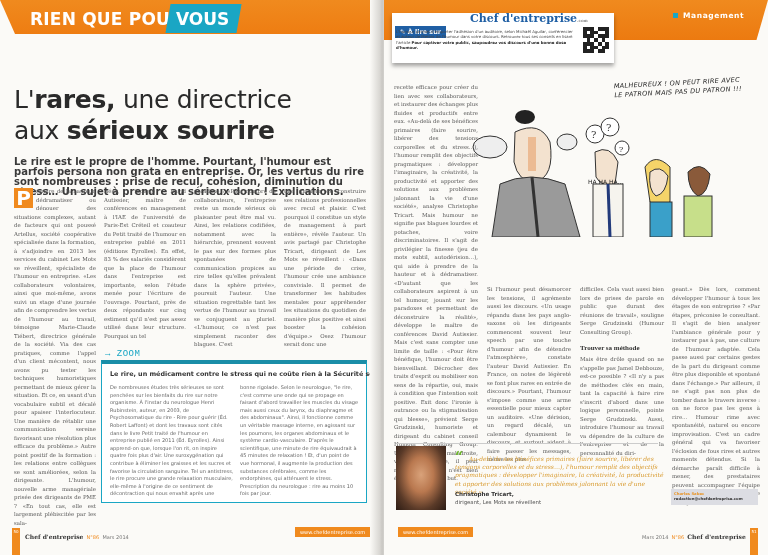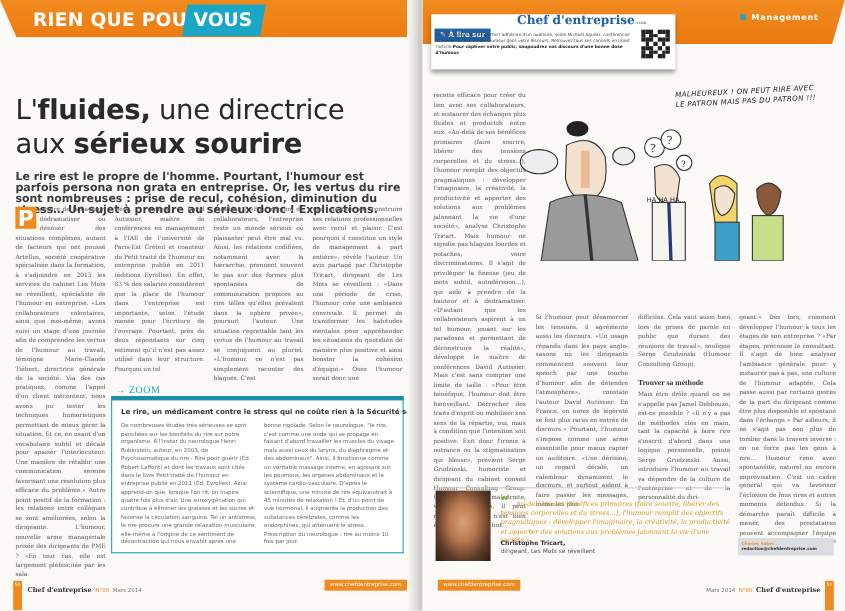--- a/index.html
+++ b/index.html
@@ -18,21 +18,21 @@
 
     .title { position: absolute; left: 14px; top: 84px; font-family: "DejaVu Sans", sans-serif; font-size: 25px; line-height: 31px; color: #2a2a2a; font-weight: normal; letter-spacing: -0.3px; }
     .title b { font-weight: bold; }
     .lede { position: absolute; left: 14px; top: 157px; width: 350px; font-family: "DejaVu Sans", sans-serif; font-weight: bold; font-size: 10px; line-height: 10px; color: #3a3a3a; }
 
     .col { position: absolute; font-size: 5.4px; line-height: 8.5px; color: #555; text-align: justify; }
     .dropcap { float: left; width: 19px; height: 20px; background: #f08a1e; color: #fff; font-family: "DejaVu Sans", sans-serif; font-weight: bold; font-size: 20px; line-height: 20px; text-align: center; margin: 1px 3px 0 0; }
     .subhead { font-family: Liberation Serif, serif; font-weight: bold; font-size: 7px; line-height: 9px; color: #333; margin: 8px 0 2px; text-align: left; }
 
     
-    .zoom-label { position: absolute; left: 105px; top: 349px; font-family: Liberation Serif, serif; font-size: 9px; color: #1aa6c4; letter-spacing: 0.5px; }
+    .zoom-label { position: absolute; left: 105px; top: 349px; font-family: Liberation Mono, monospace; font-size: 9px; color: #1aa6c4; letter-spacing: 0.5px; }
     .zoom-box { position: absolute; left: 101px; top: 360px; width: 266px; height: 143px; border: 1px solid #1aa6c4; border-top: 4px solid #1a8ea8; background: #fff; }
     .zoom-title { position: absolute; left: 8px; top: 6px; font-family: "DejaVu Sans", sans-serif; font-weight: bold; font-size: 6.4px; color: #333; white-space: nowrap; }
     .zoom-col { position: absolute; top: 20px; font-family: "DejaVu Sans", sans-serif; font-size: 5px; line-height: 7.6px; color: #666; }
 
     
     .folio-left { position: absolute; left: 12px; top: 528px; width: 8px; height: 27px; background: #f08a1e; }
     .folio-left-num { position: absolute; left: 12px; top: 529px; width: 8px; font-size: 4px; color: #fff; text-align: center; font-family: "DejaVu Sans", sans-serif; }
     .footer-text { position: absolute; font-family: "DejaVu Sans", sans-serif; font-size: 5px; color: #777; white-space: nowrap; }
     .footer-mag { font-family: "DejaVu Serif", serif; font-weight: bold; font-size: 6px; color: #333; }
     .footer-num { color: #f08a1e; }
@@ -76,21 +76,21 @@
 <body>
 
 <div class="spread">
 
   <div class="page page-left">
     <div class="banner-left"></div>
     <div class="rubric">RIEN QUE POUR</div>
     <div class="rubric-vous"><span>VOUS</span></div>
 
     <h1 class="title">
-      <span>L'</span><b>fluides,</b><span> une directrice</span><br>
+      <span>L'</span><b>rares,</b><span> une directrice</span><br>
       <span>aux </span><b>sérieux sourire</b>
     </h1>
 
     <p class="lede">Le rire est le propre de l'homme. Pourtant, l'humour est parfois persona non grata en entreprise. Or, les vertus du rire sont nombreuses : prise de recul, cohésion, diminution du stress… Un sujet à prendre au sérieux donc ! Explications.</p>
 
     <div class="col" style="left:14px; top:187px; width:82px;">
       <span class="dropcap">P</span>
       <span>rendre de la hauteur, dédramatiser ou dénouer des situations complexes, autant de facteurs qui ont poussé Artellus, société coopérative spécialisée dans la formation, à s'adjoindre en 2013 les services du cabinet Les Mots se réveillent, spécialiste de l'humour en entreprise. «Les collaborateurs volontaires, ainsi que moi-même, avons suivi un stage d'une journée afin de comprendre les vertus de l'humour au travail, témoigne Marie-Claude Tiébert, directrice générale de la société. Via des cas pratiques, comme l'appel d'un client mécontent, nous avons pu tester les techniques humoristiques permettant de mieux gérer la situation. Et ce, en usant d'un vocabulaire subtil et décalé pour apaiser l'interlocuteur. Une manière de rétablir une communication sereine favorisant une résolution plus efficace du problème.» Autre point positif de la formation : les relations entre collègues se sont améliorées, selon la dirigeante.</span>
       <span>L'humour, nouvelle arme managériale prisée des dirigeants de PME ? «En tout cas, elle est largement plébiscitée par les sala-</span>
     </div>

